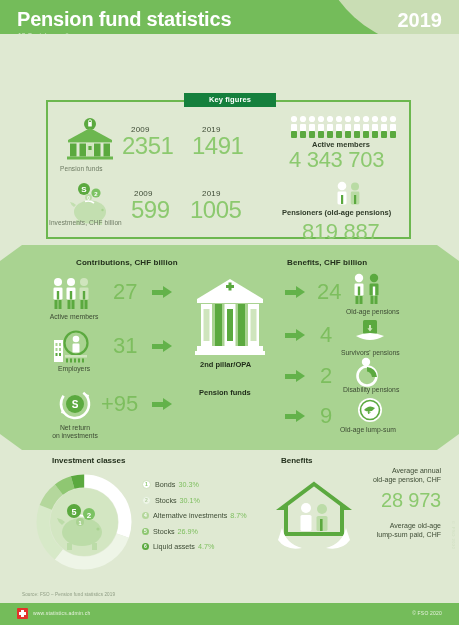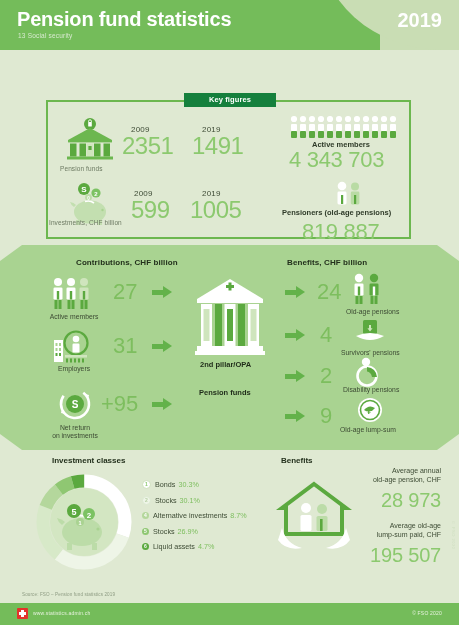--- a/index.html
+++ b/index.html
@@ -5,21 +5,21 @@
   html,body{margin:0;padding:0;}
   body{
     width:459px;height:625px;overflow:hidden;
     background:#dfe9d2;
     font-family:"Liberation Sans", sans-serif;
     -webkit-font-smoothing:antialiased;
   }
   .page{position:relative;width:459px;height:625px;}
 
   
-  .header{position:absolute;left:0;top:0;width:459px;height:50px;background:#c9ddb4;overflow:hidden;}
+  .header{position:absolute;left:0;top:0;width:459px;height:34px;background:#c9ddb4;overflow:hidden;}
   .header-green{position:absolute;left:0;top:0;width:380px;height:50px;background:#74bc5a;}
   .header-curve{position:absolute;left:318px;top:-62px;width:124px;height:112px;background:#c9ddb4;
     border-bottom-left-radius:124px 112px;}
   .title{position:absolute;left:17px;top:8px;color:#fff;font-size:20px;font-weight:bold;letter-spacing:-0.2px;}
   .subtitle{position:absolute;left:18px;top:32px;color:#d8ead0;font-size:6.5px;letter-spacing:.2px;}
   .year{position:absolute;right:17px;top:9px;color:#fff;font-size:20px;font-weight:bold;}
 
   
   .kf-wrap{position:absolute;left:46px;top:93px;width:369px;height:148px;}
   .kf-box{position:absolute;left:0;top:7px;width:365px;height:139px;border:2px solid #6cb74f;box-sizing:border-box;}
@@ -442,21 +442,20 @@
   <div class="ben-cap" style="right:18px;top:466px;width:170px;">
     <span>Average annual</span><br>
     <span>old-age pension, CHF</span>
   </div>
   <div class="ben-num" style="right:18px;top:489px;">28 973</div>
 
   <div class="ben-cap" style="right:18px;top:521px;width:170px;">
     <span>Average old-age</span><br>
     <span>lump-sum paid, CHF</span>
   </div>
-  <div class="ben-num" style="right:18px;top:544px;">195 507</div>
 
   <div class="vert-code">© FSO 2020</div>
 
   <div class="source">Source: FSO – Pension fund statistics 2019</div>
   <div class="footbar"></div>
   <div class="flag"></div>
   <div class="foot-url">www.statistics.admin.ch</div>
   <div class="foot-copy">© FSO 2020</div>
 
 </div>

